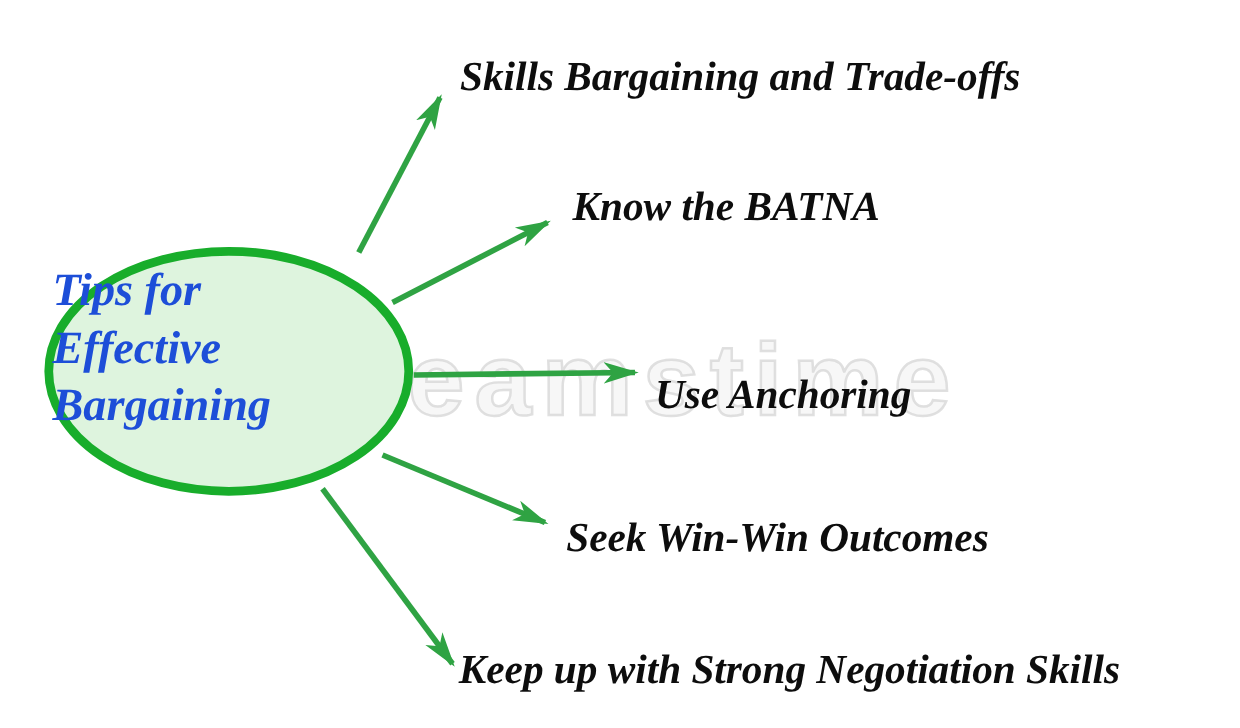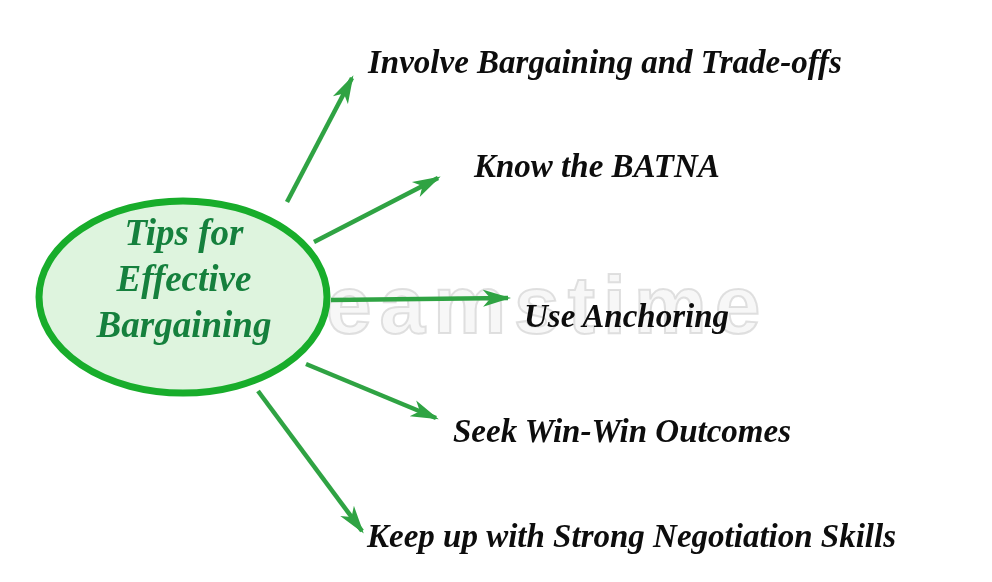--- a/index.html
+++ b/index.html
@@ -28,42 +28,41 @@
   .diagram-svg {
     position: absolute;
     left: 0; top: 0;
     z-index: 2;
   }
   .center-label {
     position: absolute;
     left: 42px;
     top: 210px;
     width: 284px;
-    text-align: center;
     font-style: italic;
     font-weight: 700;
     font-size: 37px;
     line-height: 46px;
-    color: #15803d;
+    color: #1d4ed8;
     z-index: 3;
     font-family: Liberation Serif, serif;
   }
   .center-label span { display: block; }
   .tip {
     position: absolute;
     font-style: italic;
     font-weight: 700;
     font-size: 33px;
     line-height: 40px;
     color: #0d0d0d;
     white-space: nowrap;
     z-index: 3;
   }
   .tip-1 { left: 368px; top: 42px;  }
-  .tip-2 { left: 458px; top: 146px; margin-left: 16px; }
+  .tip-2 { left: 458px; top: 146px; }
   .tip-3 { left: 524px; top: 296px; text-align: center; }
   .tip-4 { left: 437px; top: 411px; margin-left: 16px; }
   .tip-5 { left: 367px; top: 516px; }
 </style>
 </head>
 <body>
 
 <div class="canvas">
 
   <div class="watermark">dreamstime</div>
@@ -93,19 +92,19 @@
       <line x1="258" y1="391" x2="362" y2="531" stroke-width="4.5" marker-end="url(#arrowhead)" stroke="#2fa343"></line>
     </g>
   </svg>
 
   <div class="center-label">
     <span>Tips for</span>
     <span>Effective</span>
     <span>Bargaining</span>
   </div>
 
-  <div class="tip tip-1">Involve Bargaining and Trade-offs</div>
+  <div class="tip tip-1">Skills Bargaining and Trade-offs</div>
   <div class="tip tip-2">Know the BATNA</div>
   <div class="tip tip-3">Use Anchoring</div>
   <div class="tip tip-4">Seek Win-Win Outcomes</div>
   <div class="tip tip-5">Keep up with Strong Negotiation Skills</div>
 
 </div>
 
 </body></html>

